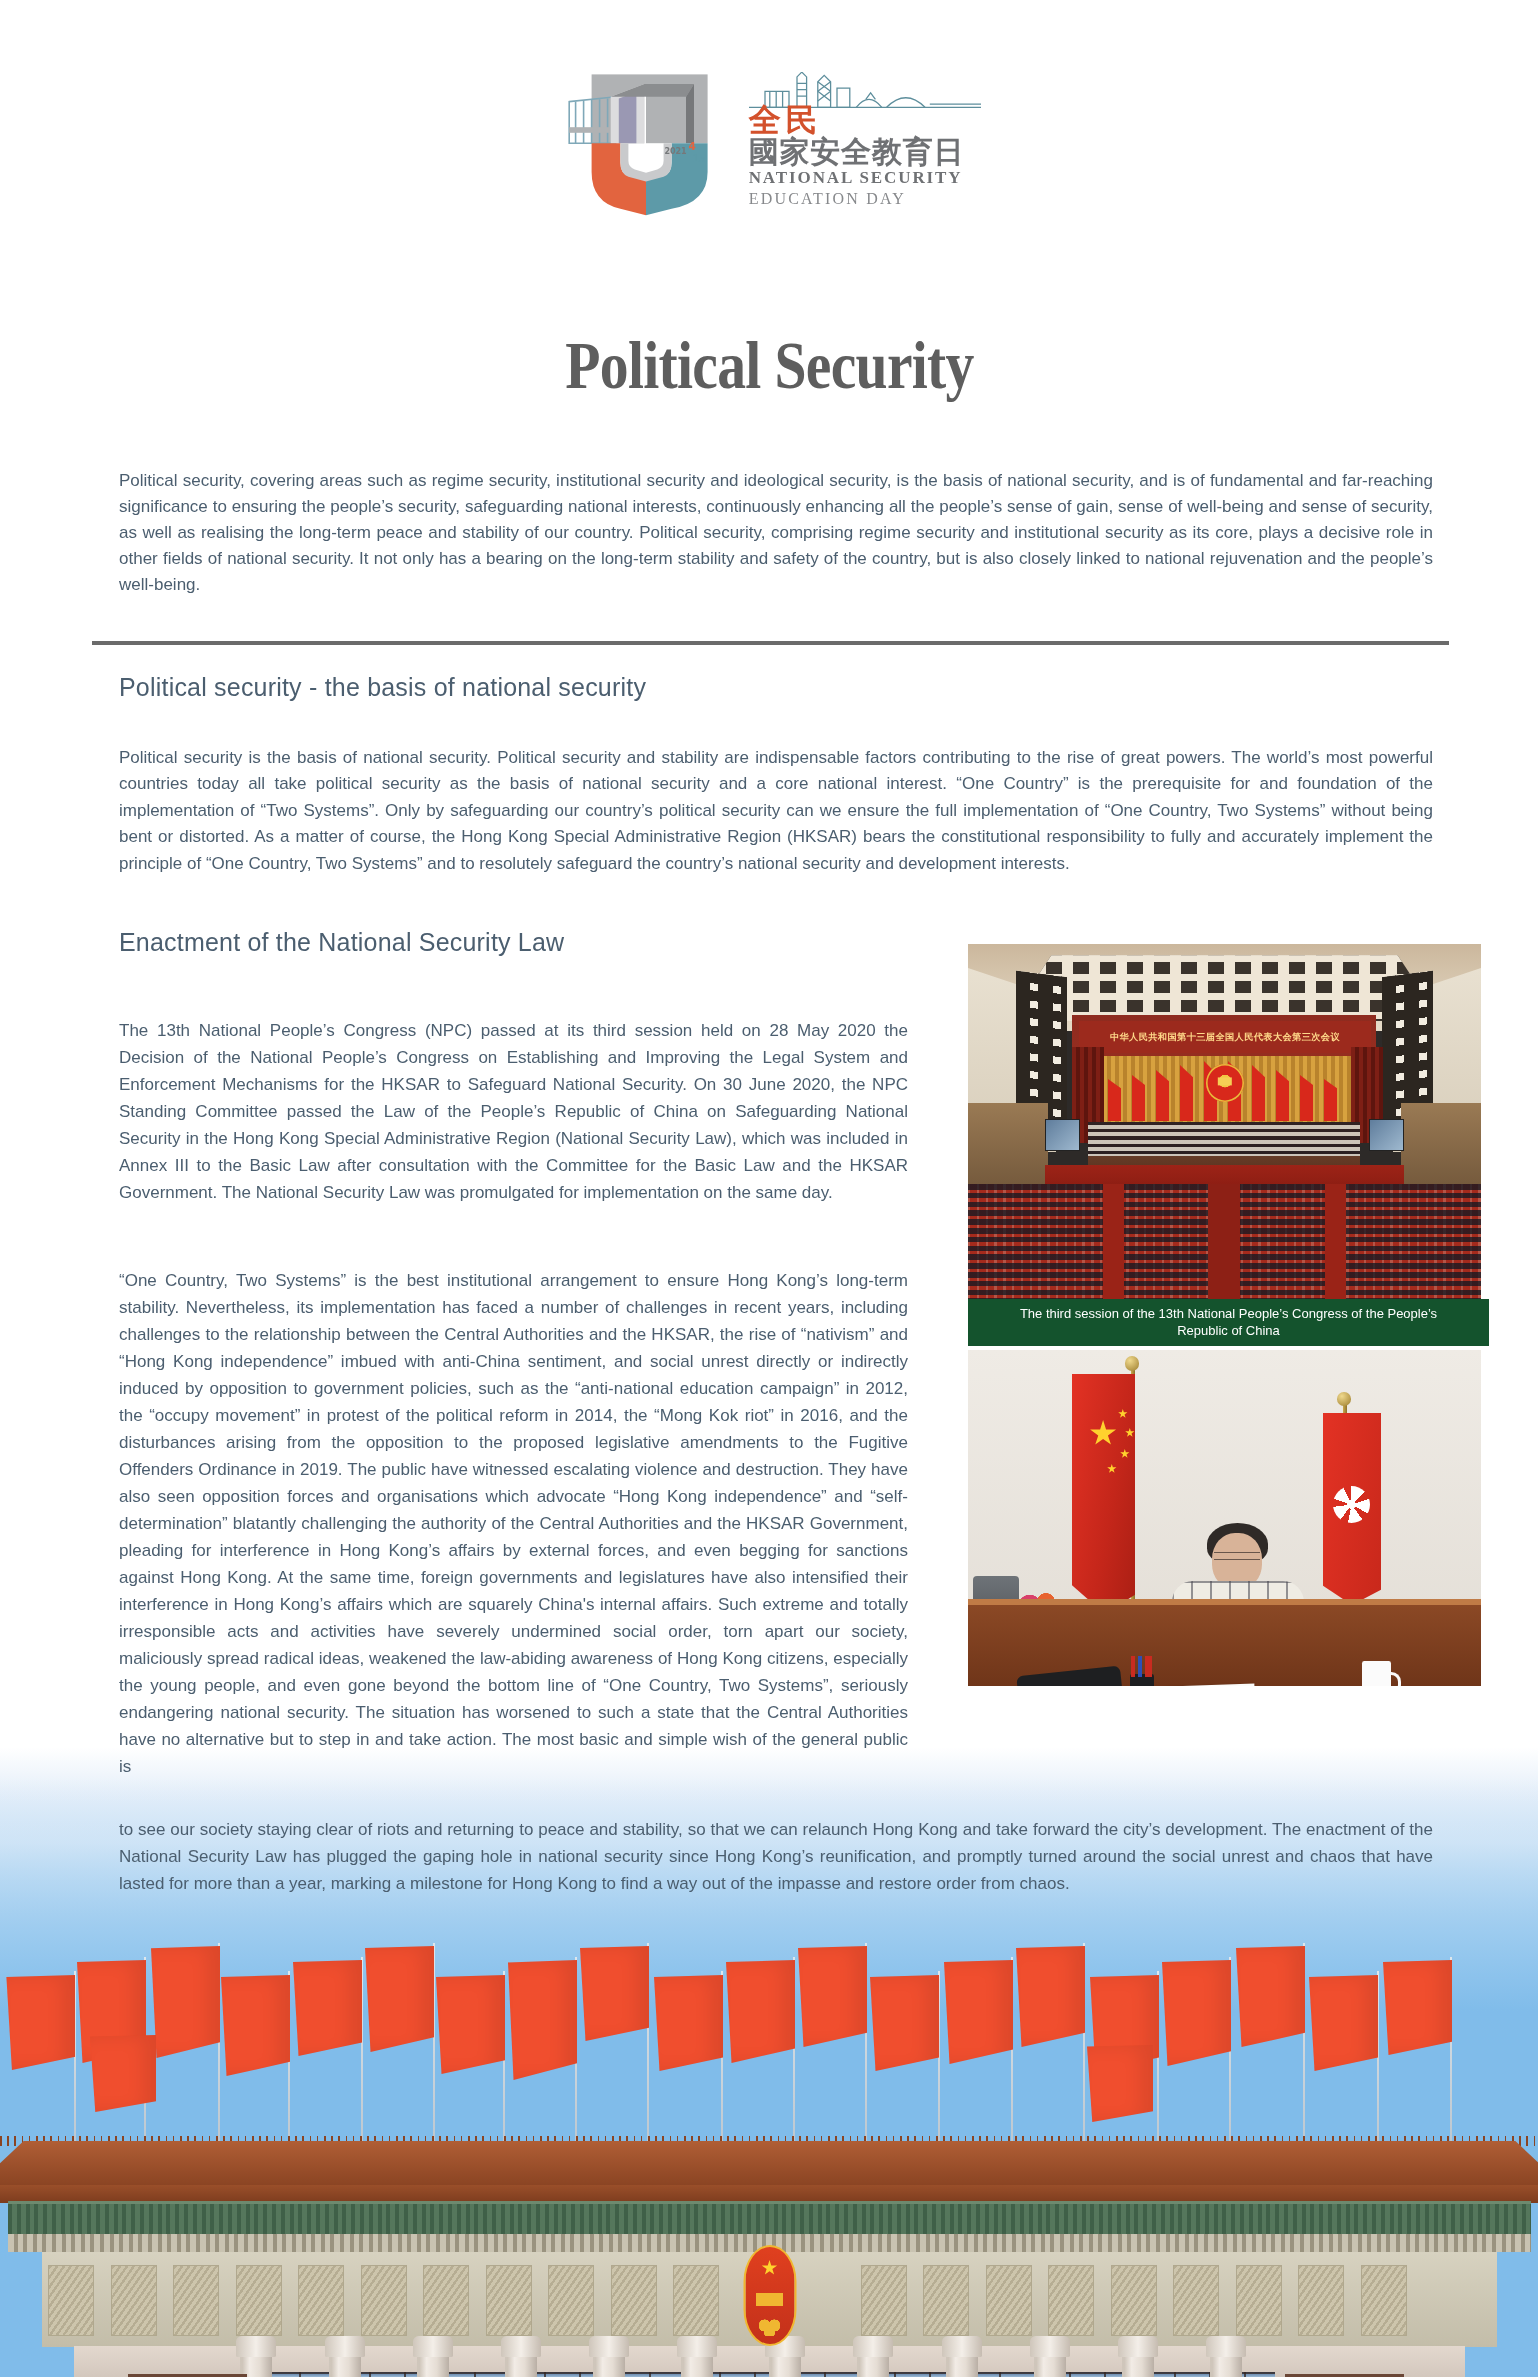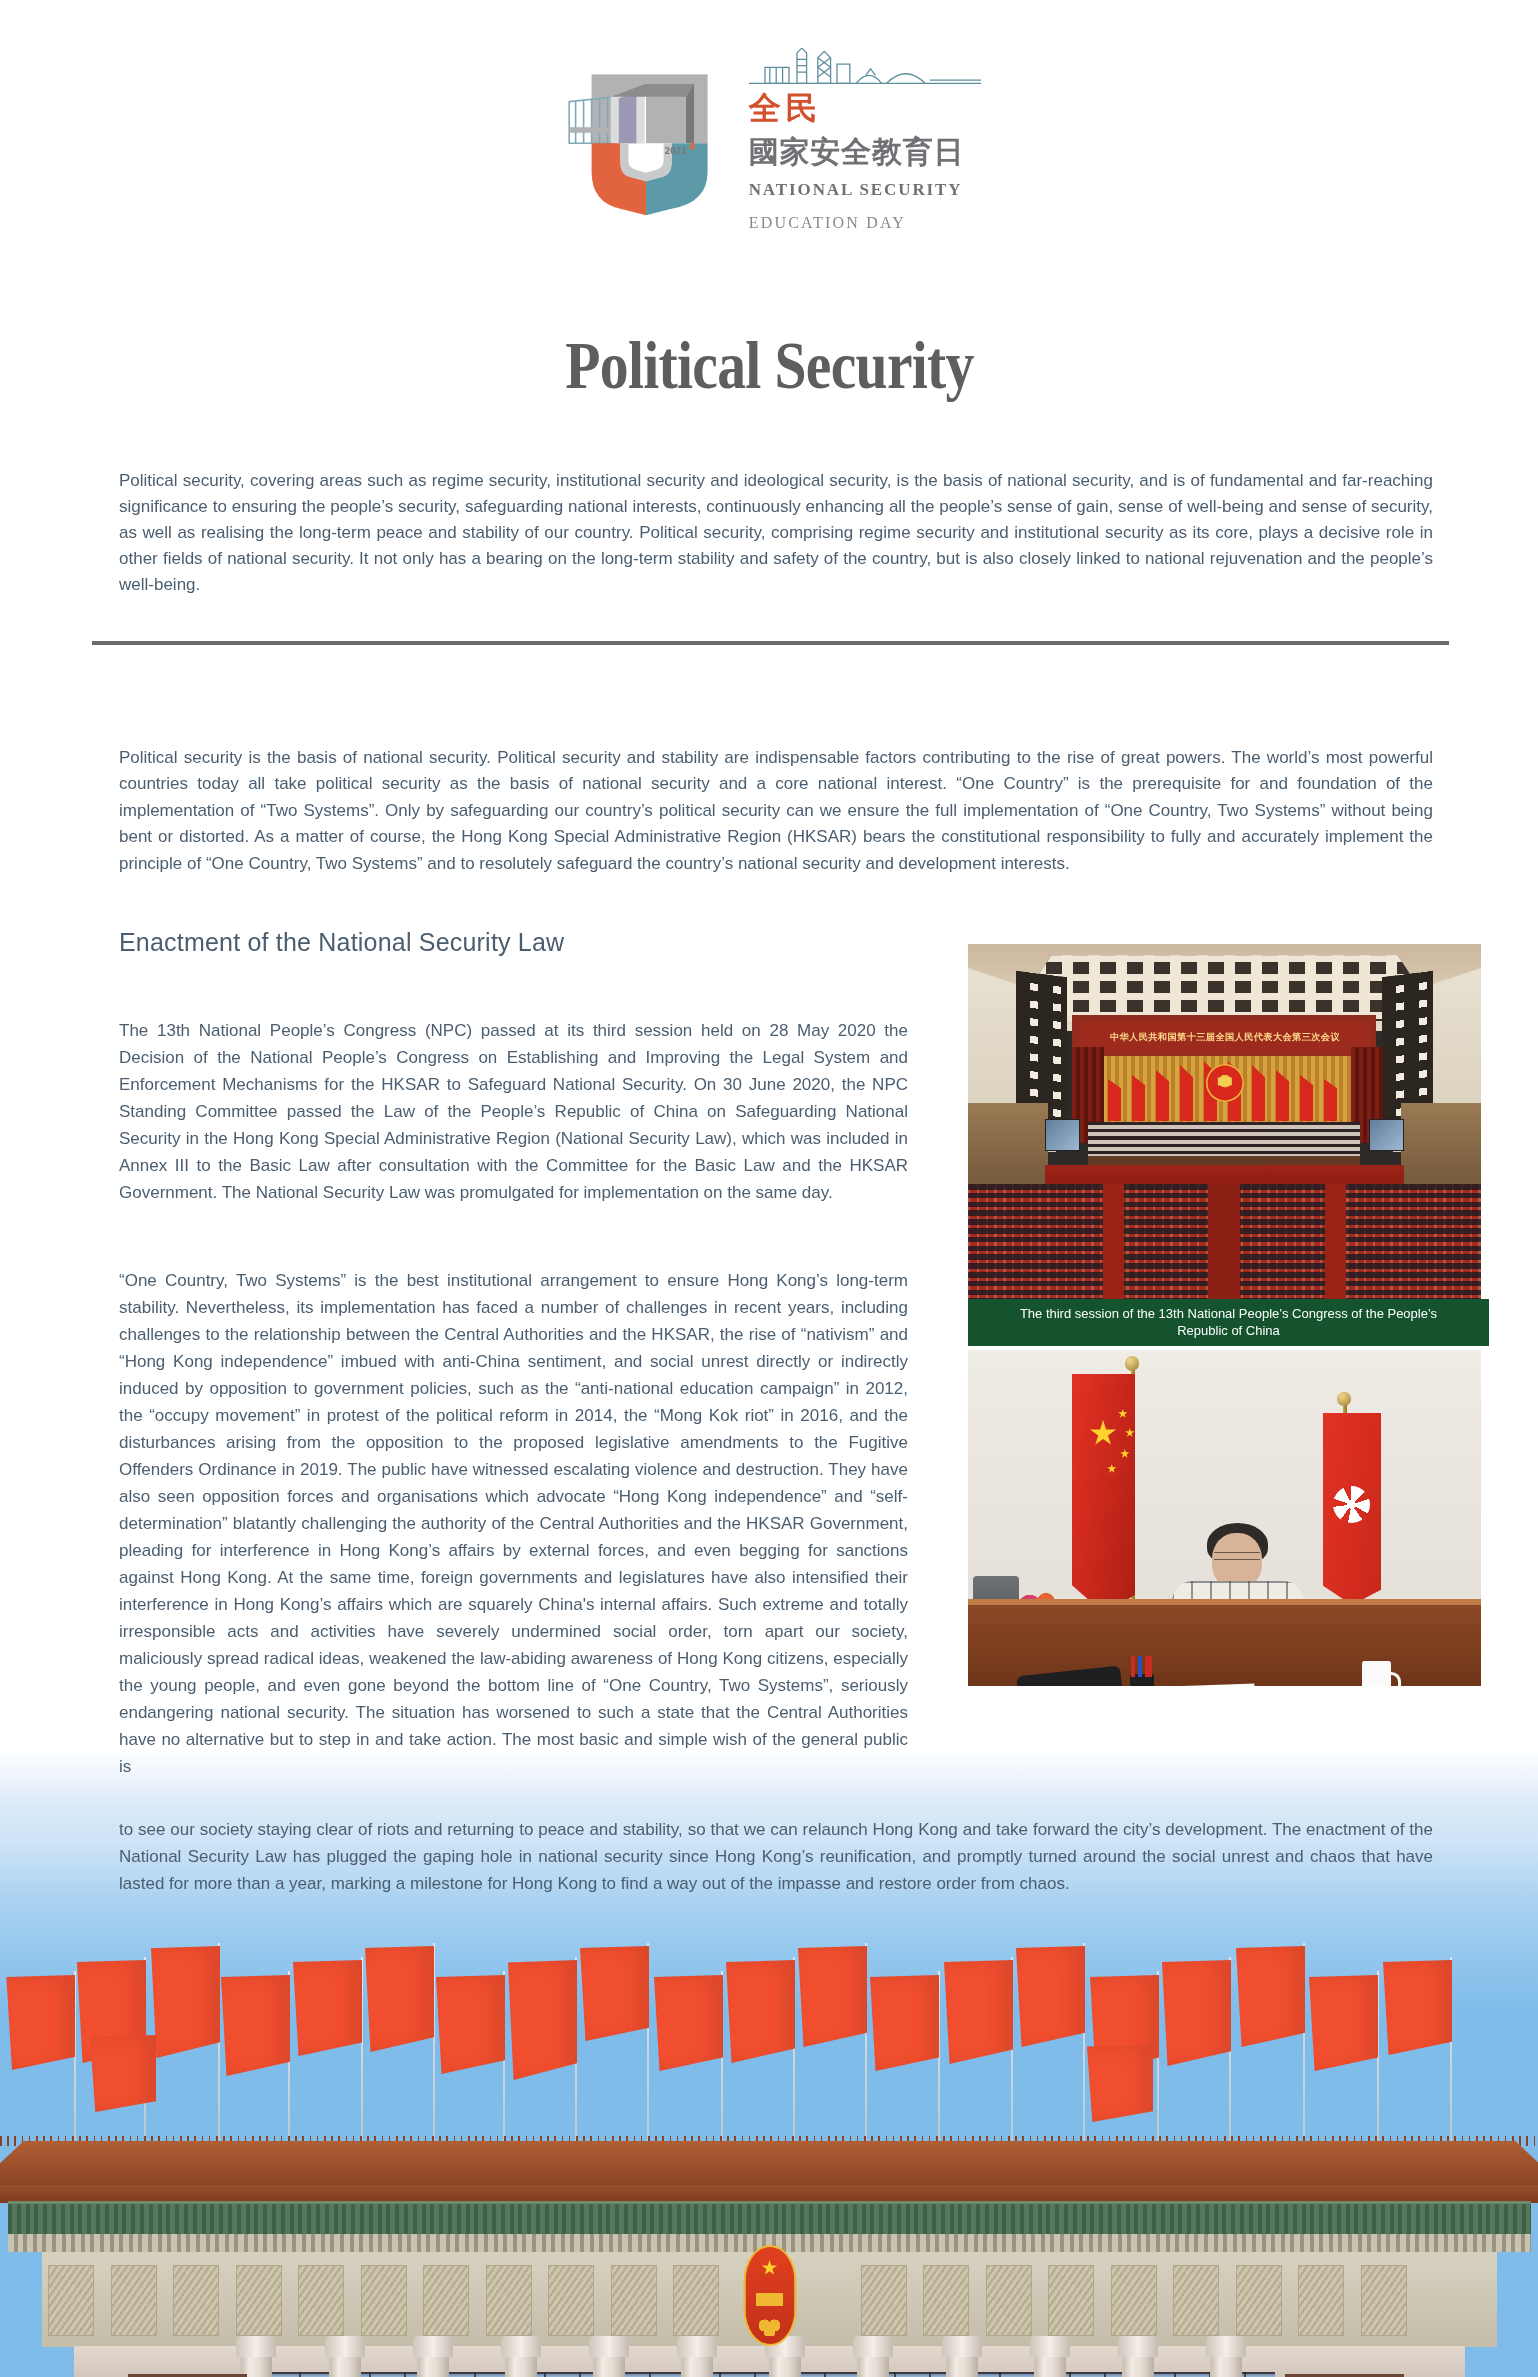--- a/index.html
+++ b/index.html
@@ -24,21 +24,21 @@
 
   
   #page{ position:absolute; inset:0; }
 
   
   #logo-wrap{
     position:absolute; left:0; right:0; top:48px; height:184px;
     display:flex; justify-content:center; align-items:center; gap:14.4px;
   }
   .shield-svg{ display:block; }
-  .logo-cn{ display:flex; flex-direction:column;gap:12px; }
+  .logo-cn{ display:flex; flex-direction:column; }
 
   
   #main-title{
     position:absolute; left:0; right:0; top:282px;
     text-align:center;
     font-family:"Liberation Serif", serif;
     font-weight:bold;
     font-size:67px;
     letter-spacing:-0.8px;
     color:#5e5e5e;
@@ -498,20 +498,21 @@
       <div style="font-family:'Liberation Serif',serif;font-size:16px;color:#87898c;letter-spacing:2.2px;line-height:1.22">EDUCATION DAY</div>
     </div>
   </div>
 
   <h1 id="main-title">Political Security</h1>
 
   <p id="intro">Political security, covering areas such as regime security, institutional security and ideological security, is the basis of national security, and is of fundamental and far-reaching significance to ensuring the people’s security, safeguarding national interests, continuously enhancing all the people’s sense of gain, sense of well-being and sense of security, as well as realising the long-term peace and stability of our country.  Political security, comprising regime security and institutional security as its core, plays a decisive role in other fields of national security. It not only has a bearing on the long-term stability and safety of the country, but is also closely linked to national rejuvenation and the people’s well-being.</p>
 
   <hr class="rule">
 
+  <h2 class="sec-head" id="sec1-head">Political security - the basis of national security</h2>
   <p id="sec1-body">Political security is the basis of national security. Political security and stability are indispensable factors contributing to the rise of great powers. The world’s most powerful countries today all take political security as the basis of national security and a core national interest. “One Country” is the prerequisite for and foundation of the implementation of “Two Systems”. Only by safeguarding our country’s political security can we ensure the full implementation of “One Country, Two Systems” without being bent or distorted. As a matter of course, the Hong Kong Special Administrative Region (HKSAR) bears the constitutional responsibility to fully and accurately implement the principle of “One Country, Two Systems” and to resolutely safeguard the country’s national security and development interests.</p>
 
   <h2 class="sec-head" id="sec2-head">Enactment of the National Security Law</h2>
   <p id="sec2-p1">The 13th National People’s Congress (NPC) passed at its third session held on 28 May 2020 the Decision of the National People’s Congress on Establishing and Improving the Legal System and Enforcement Mechanisms for the HKSAR to Safeguard National Security. On 30 June 2020, the NPC Standing Committee passed the Law of the People’s Republic of China on Safeguarding National Security in the Hong Kong Special Administrative Region (National Security Law), which was included in Annex III to the Basic Law after consultation with the Committee for the Basic Law and the HKSAR Government. The National Security Law was promulgated for implementation on the same day.</p>
   <p id="sec2-p2">“One Country, Two Systems” is the best institutional arrangement to ensure Hong Kong’s long-term stability. Nevertheless, its implementation has faced a number of challenges in recent years, including challenges to the relationship between the Central Authorities and the HKSAR, the rise of “nativism” and “Hong Kong independence” imbued with anti-China sentiment, and social unrest directly or indirectly induced by opposition to government policies, such as the “anti-national education campaign” in 2012, the “occupy movement” in protest of the political reform in 2014, the “Mong Kok riot” in 2016, and the disturbances arising from the opposition to the proposed legislative amendments to the Fugitive Offenders Ordinance in 2019. The public have witnessed escalating violence and destruction. They have also seen opposition forces and organisations which advocate “Hong Kong independence” and “self-determination” blatantly challenging the authority of the Central Authorities and the HKSAR Government, pleading for interference in Hong Kong’s affairs by external forces, and even begging for sanctions against Hong Kong. At the same time, foreign governments and legislatures have also intensified their interference in Hong Kong’s affairs which are squarely China's internal affairs. Such extreme and totally irresponsible acts and activities have severely undermined social order, torn apart our society, maliciously spread radical ideas, weakened the law-abiding awareness of Hong Kong citizens, especially the young people, and even gone beyond the bottom line of “One Country, Two Systems”, seriously endangering national security. The situation has worsened to such a state that the Central Authorities have no alternative but to step in and take action. The most basic and simple wish of the general public is</p>
   <p id="sec2-p2-tail">to see our society staying clear of riots and returning to peace and stability, so that we can relaunch Hong Kong and take forward the city’s development. The enactment of the National Security Law has plugged the gaping hole in national security since Hong Kong’s reunification, and promptly turned around the social unrest and chaos that have lasted for more than a year, marking a milestone for Hong Kong to find a way out of the impasse and restore order from chaos.</p>
 
   <figure class="figure" id="fig1">
     <div class="fig-photo hall">
       <div class="ceil"></div>

